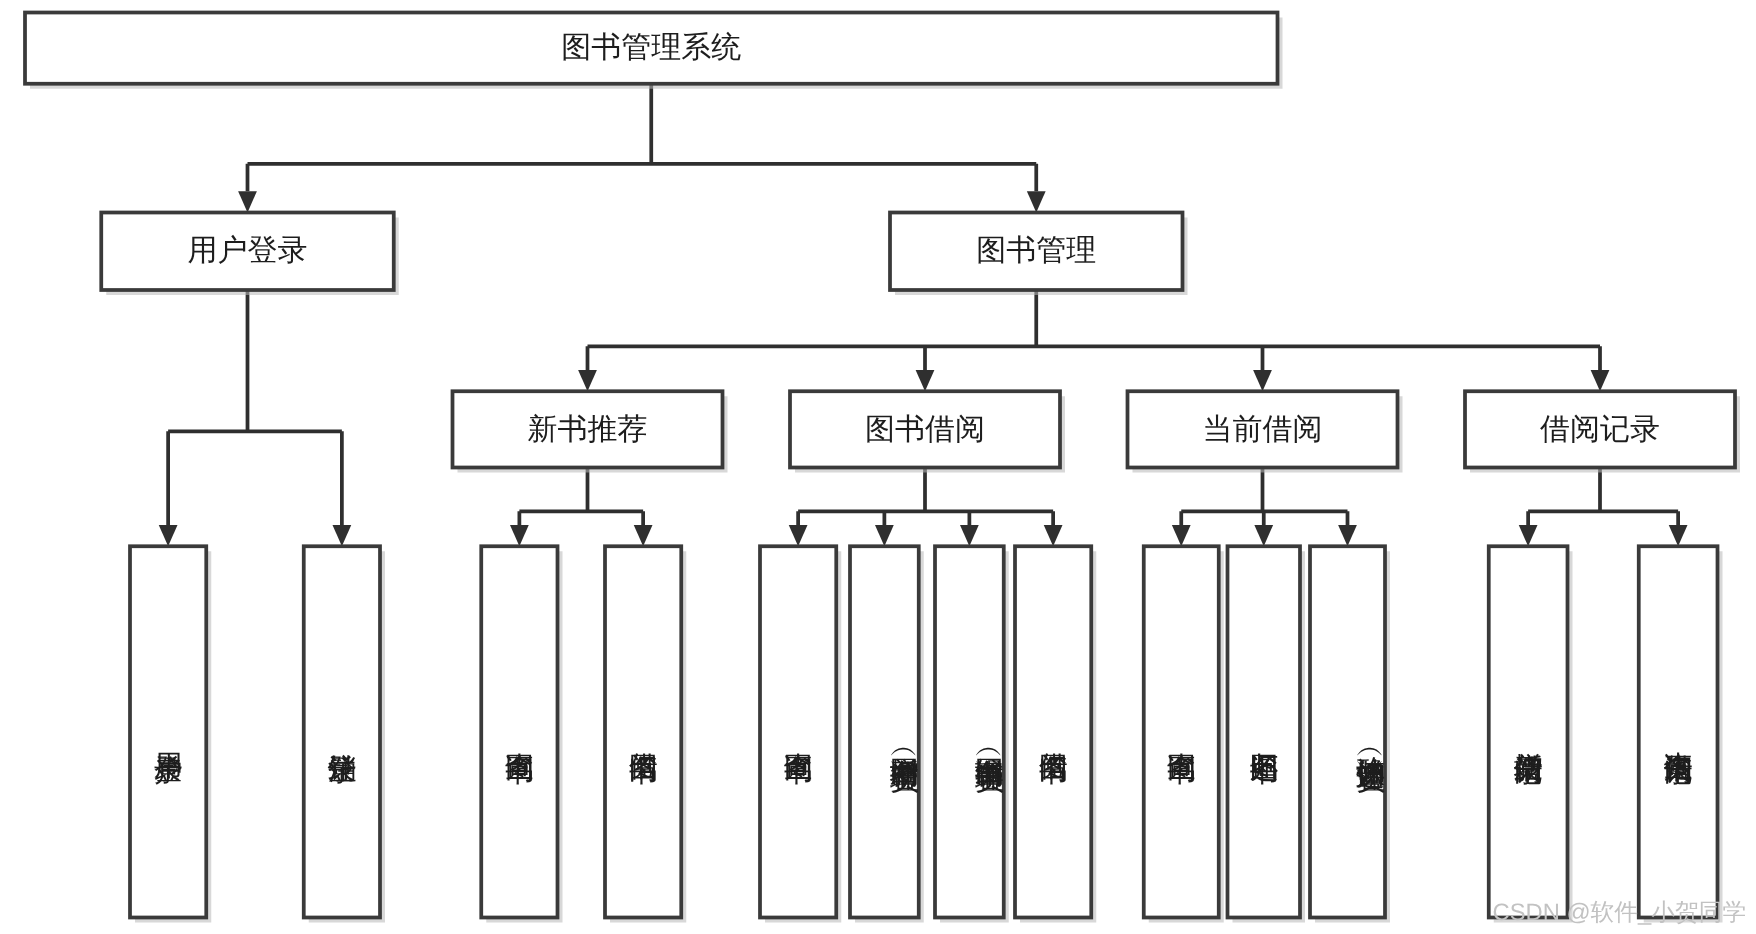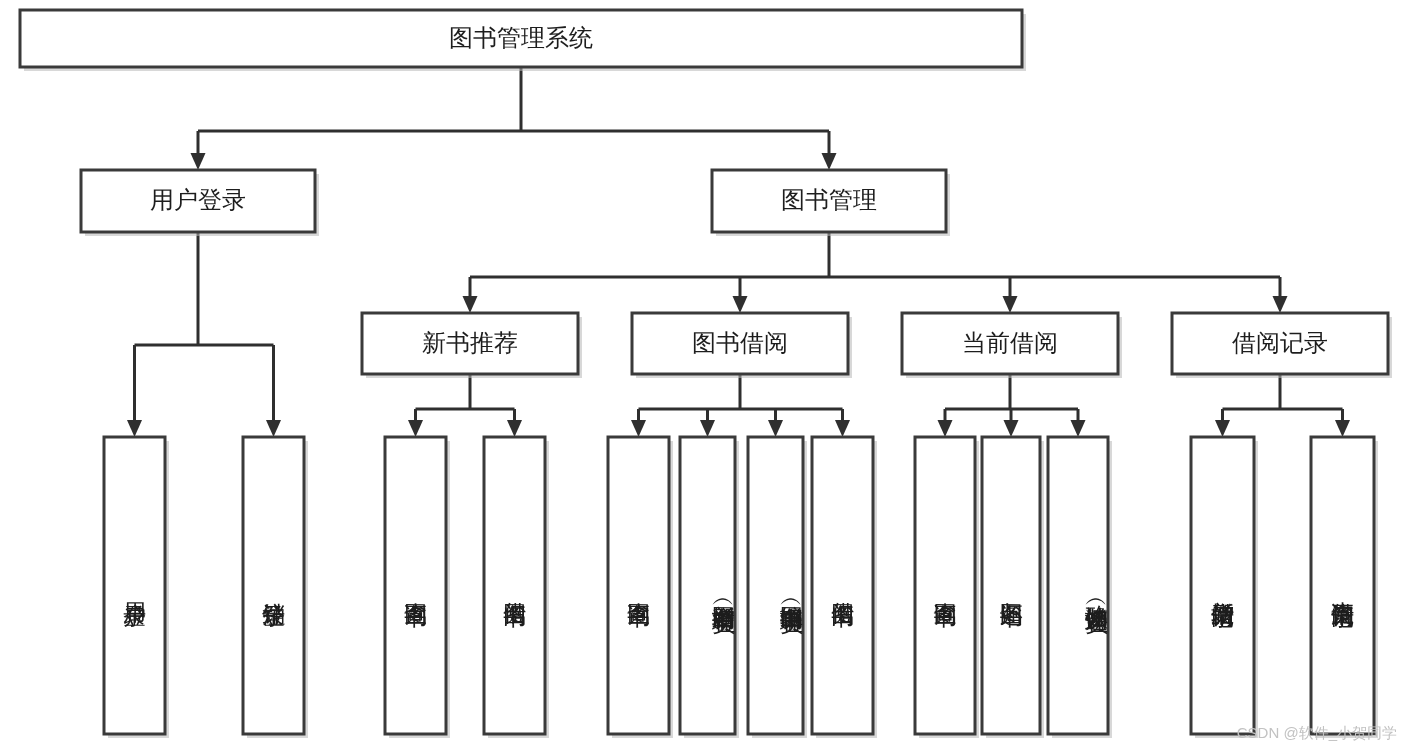--- a/index.html
+++ b/index.html
@@ -70,21 +70,21 @@
     pointer-events: none;
   }
   .vlabel.centered {
     align-items: center;
   }
   .watermark {
     position: absolute;
     right: 8px;
     bottom: 4px;
     font-family: "Liberation Sans", "DejaVu Sans", sans-serif;
-    font-size: 15px;
+    font-size: 19px;
     color: #c2c2c2;
     white-space: nowrap;
     user-select: none;
   }
 </style>
 </head>
 <body>
 
 <div id="diagram-root">
   <svg class="diagram-canvas" viewBox="0 0 1405 747" preserveAspectRatio="none">

